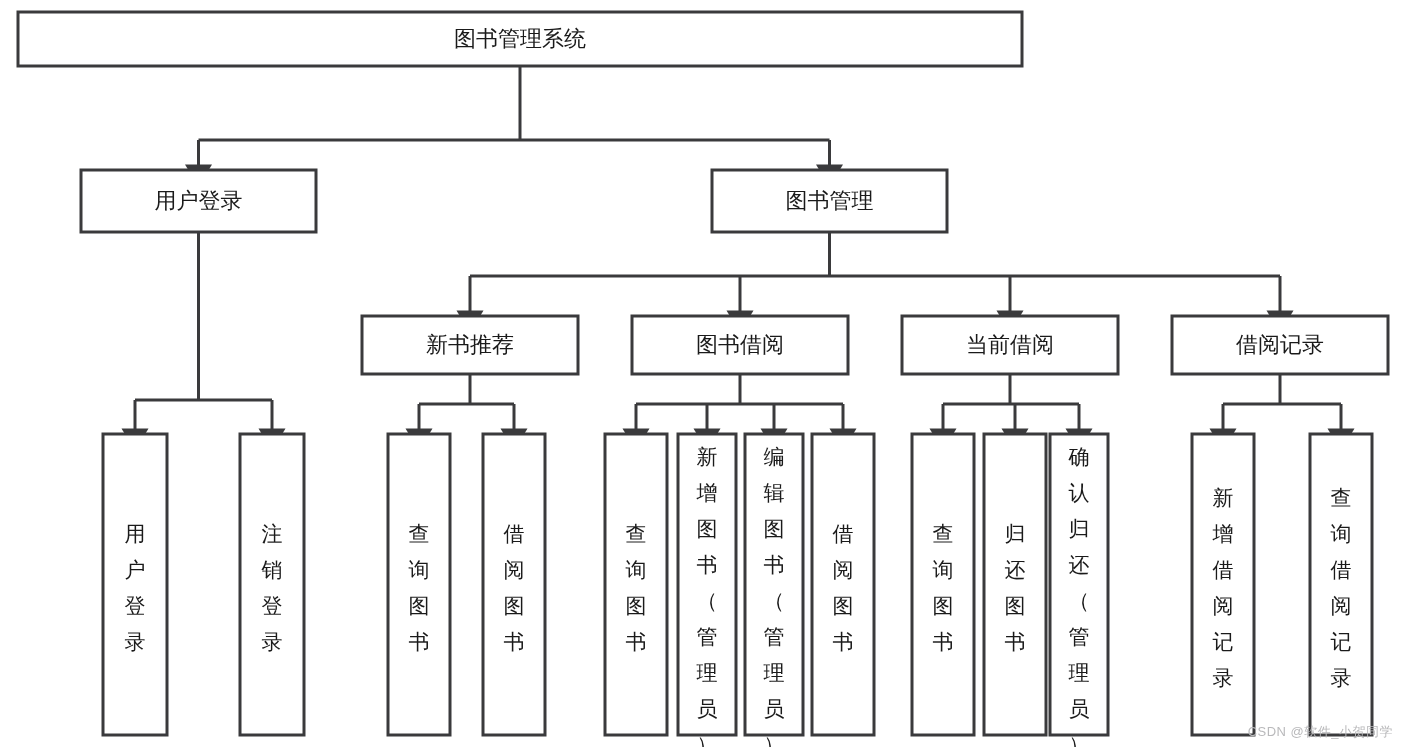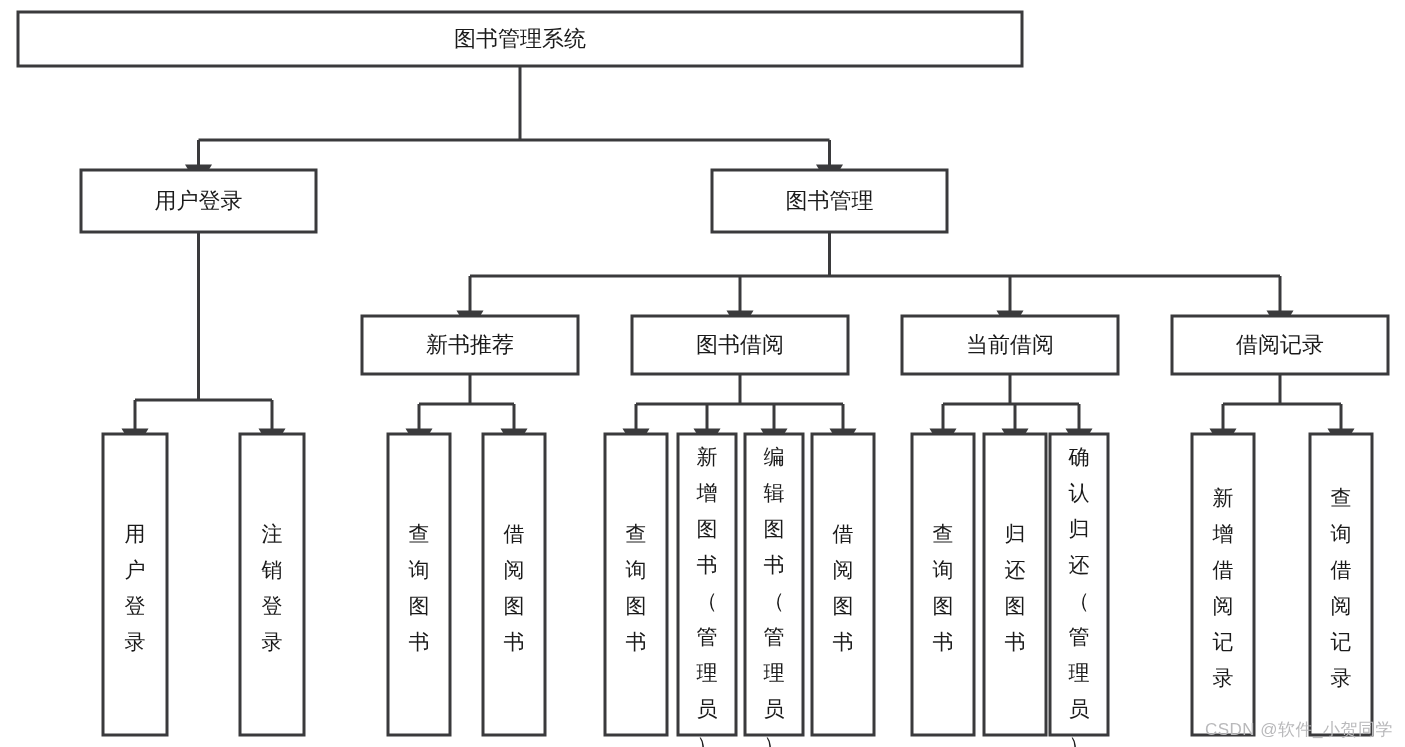--- a/index.html
+++ b/index.html
@@ -52,21 +52,21 @@
     fill: #1a1a1a;
     font-family: "Liberation Sans", "DejaVu Sans", sans-serif;
     font-size: 21px;
     text-anchor: middle;
   }
   .watermark {
     position: absolute;
     right: 12px;
     bottom: 6px;
     font-family: "Liberation Sans", "DejaVu Sans", sans-serif;
-    font-size: 17px;
+    font-size: 13px;
     color: #b9b9bb;
     letter-spacing: 0.5px;
     white-space: nowrap;
     pointer-events: none;
   }
 </style>
 </head>
 <body>
 
 <div id="diagram-root">

